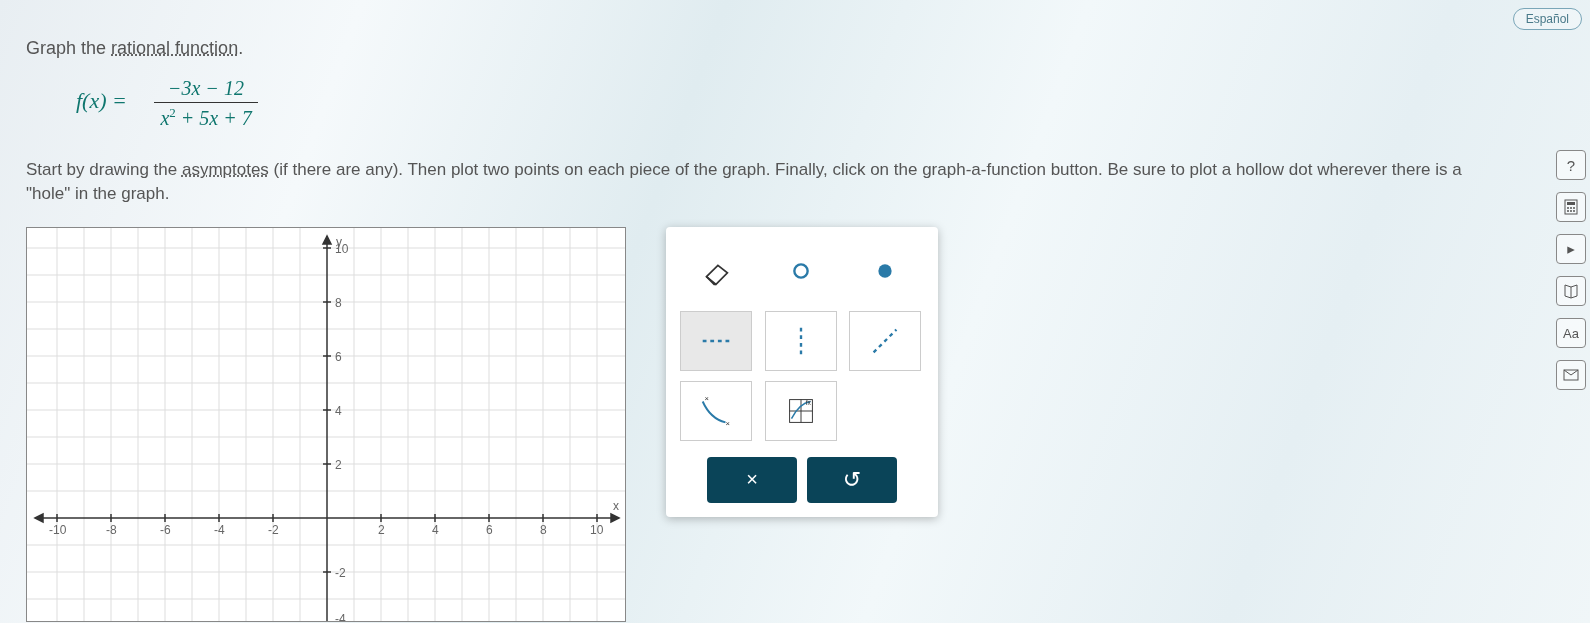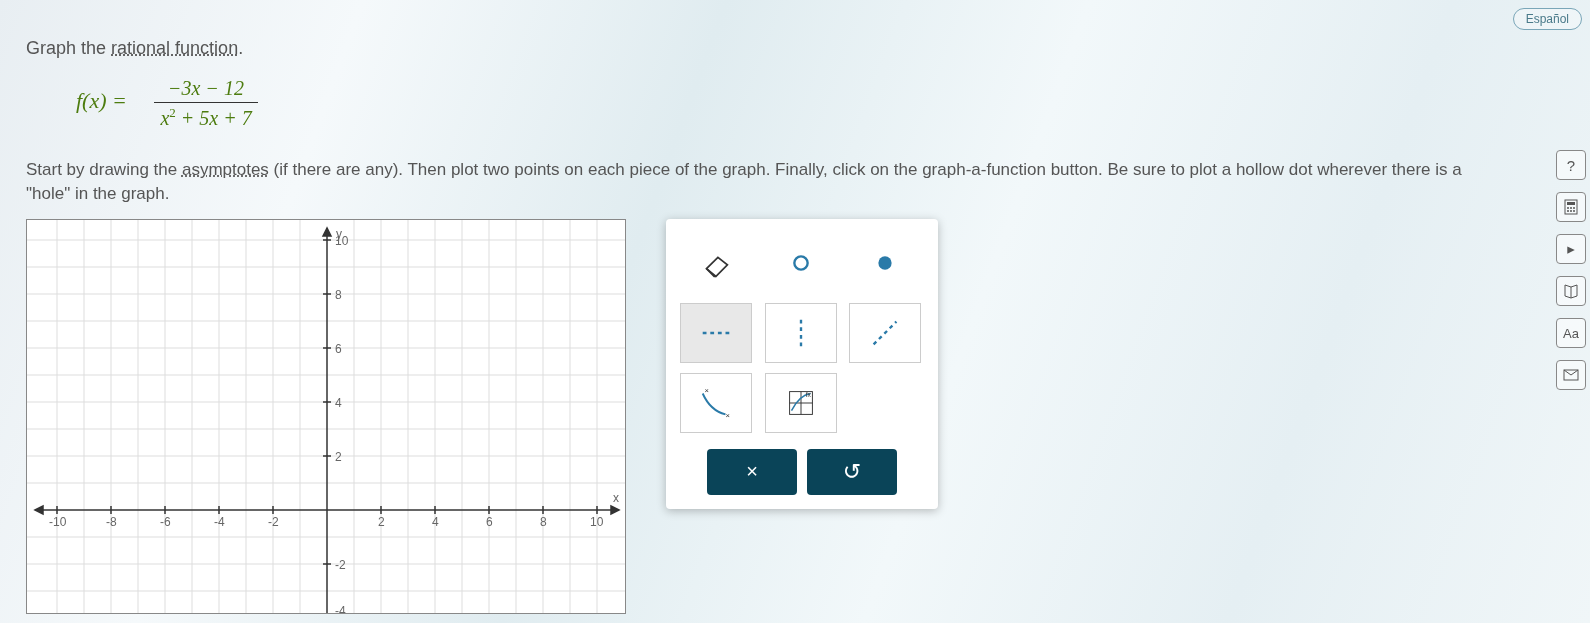--- a/index.html
+++ b/index.html
@@ -37,21 +37,21 @@
   }
   .prompt-title .link {
     text-decoration: underline dotted;
     color: #555;
   }
   .formula {
     margin: 18px 0 28px 50px;
     font-family: 'Times New Roman', serif;
     font-size: 22px;
     font-style: italic;
-    color: #4d7c0f;
+    color: #0f766e;
   }
   .formula .frac {
     display: inline-block;
     text-align: center;
     vertical-align: middle;
     margin-left: 22px;
   }
   .formula .num {
     display: block;
     border-bottom: 1.5px solid #333;
@@ -61,21 +61,21 @@
   .formula .den {
     display: block;
     padding: 2px 6px 0 6px;
     font-size: 20px;
   }
   .formula .den sup { font-size: 13px; font-style: normal; }
   .instructions {
     font-size: 17px;
     color: #555;
     line-height: 1.45;
-    margin-bottom: 12px;
+    margin-bottom: 20px;
     max-width: 1510px;
   }
   .instructions .link { text-decoration: underline dotted; color: #555; }
   .workspace {
     display: flex;
     gap: 40px;
     align-items: flex-start;
     margin-top: 10px;
   }
   .graph-canvas {

